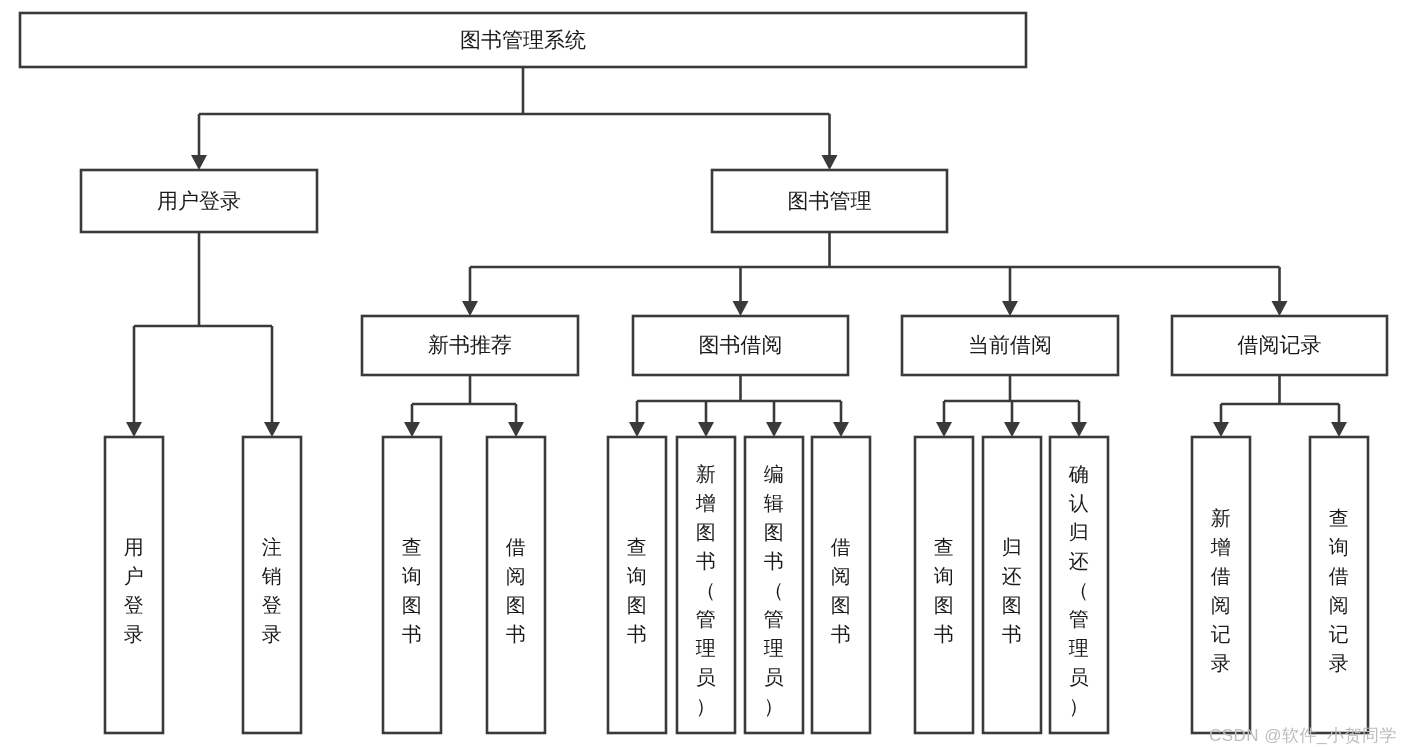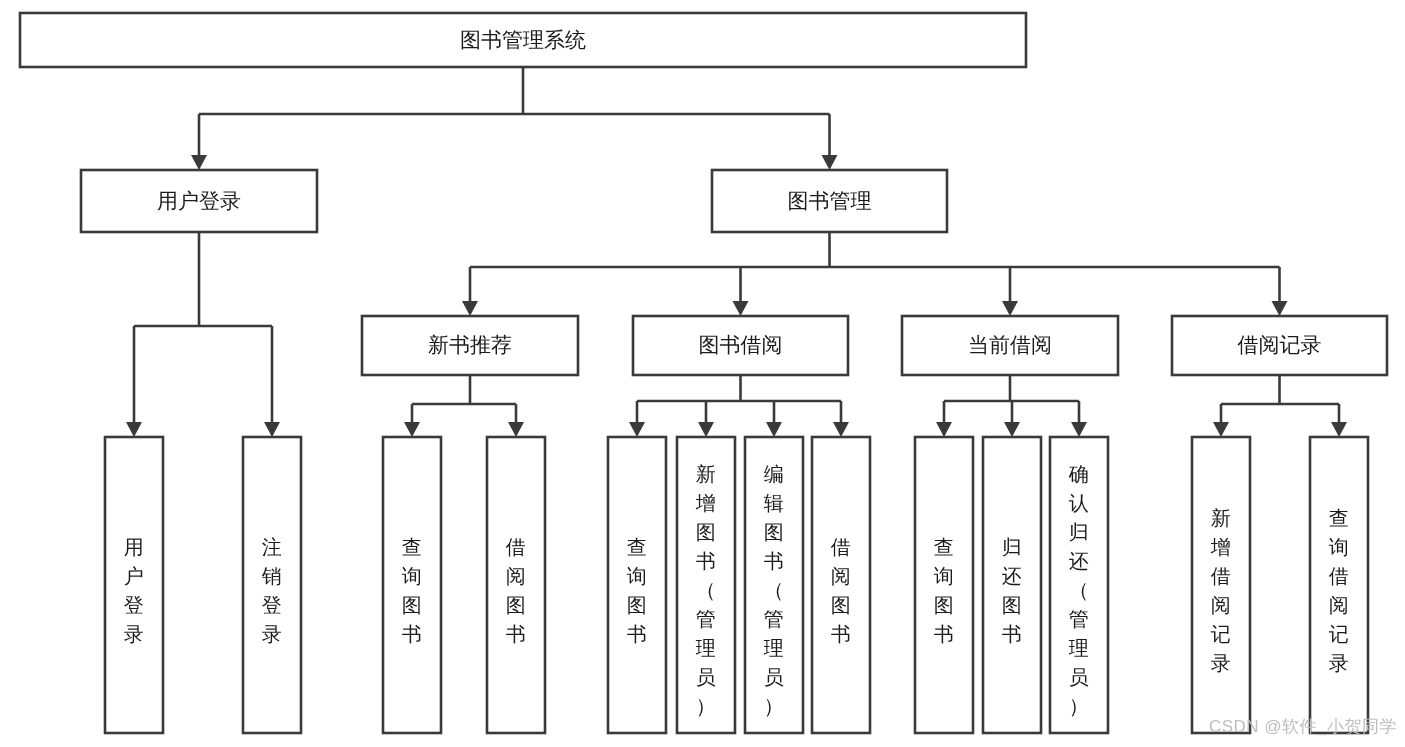--- a/index.html
+++ b/index.html
@@ -54,21 +54,21 @@
     fill: none;
     stroke-linecap: butt;
   }
   .arrow-head {
     fill: #3a3a3a;
     stroke: none;
   }
   .watermark {
     position: absolute;
     right: 8px;
-    bottom: 9px;
+    bottom: 0;
     font-family: "Liberation Sans", "DejaVu Sans", sans-serif;
     font-size: 17px;
     color: #bdbdbd;
     letter-spacing: 0.5px;
     white-space: nowrap;
     pointer-events: none;
     margin-top: 20px;
   }
 </style>
 </head>

